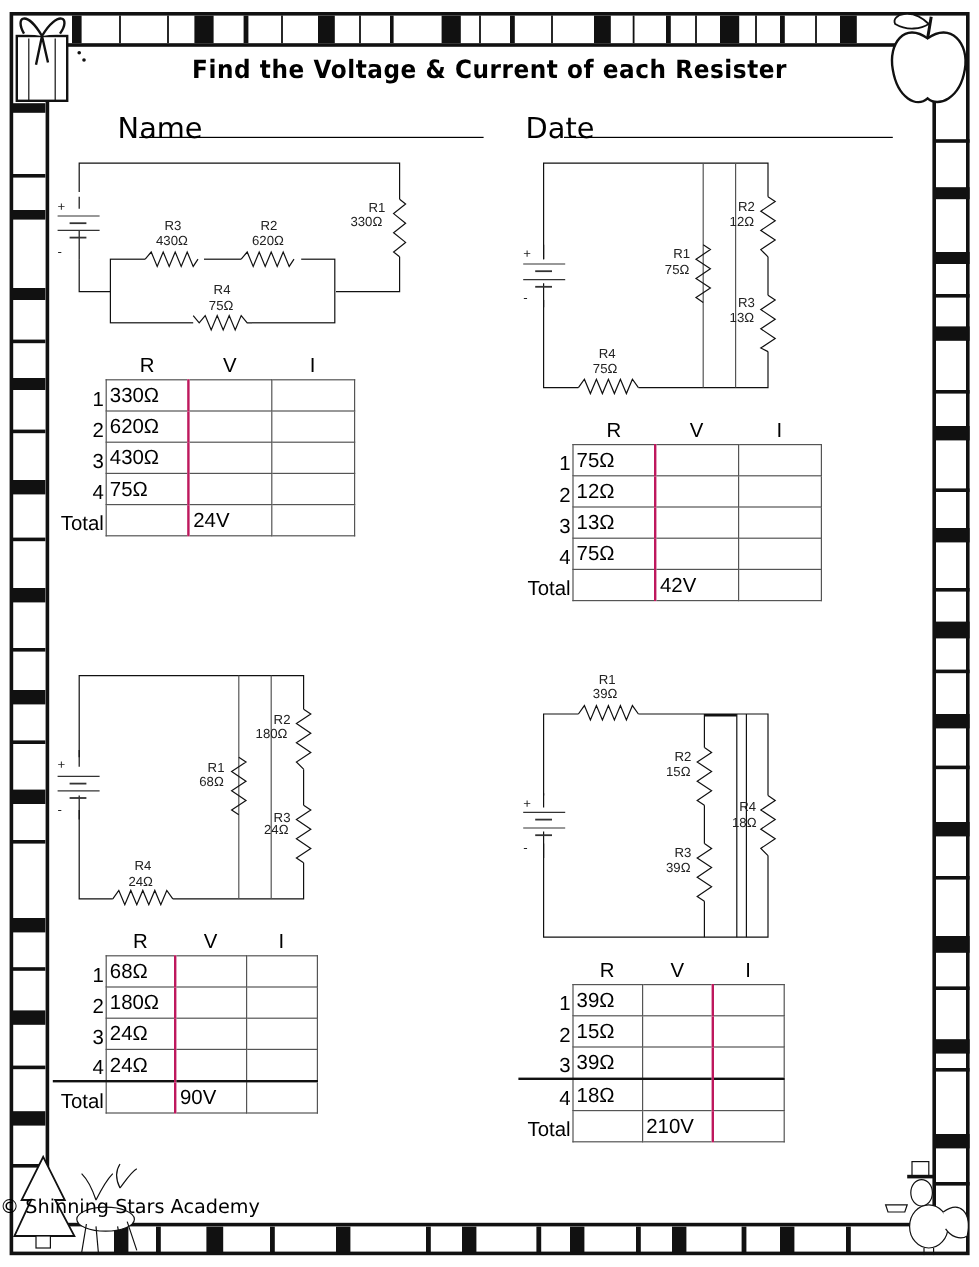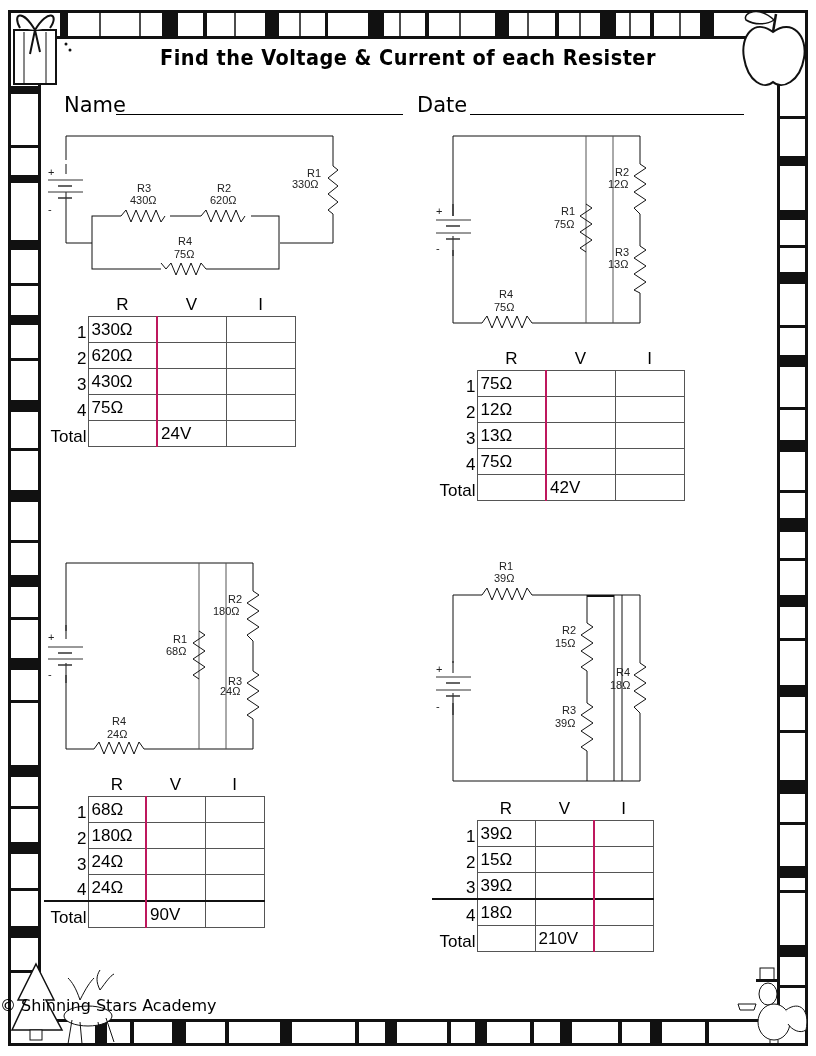--- a/index.html
+++ b/index.html
@@ -2,21 +2,21 @@
 <html><head>
 <meta charset="utf-8">
 <style>
   html, body { margin: 0; padding: 0; background: #ffffff; }
   body { width: 816px; height: 1056px; position: relative; overflow: hidden; font-family: "Liberation Sans", sans-serif; color: #000; }
   .abs { position: absolute; }
   
   .frame-outer { position: absolute; left: 8px; top: 10px; width: 800px; height: 1036px; border: 3px solid #111; box-sizing: border-box; }
   .frame-inner { position: absolute; left: 38px; top: 36px; width: 742px; height: 986px; border: 3px solid #111; box-sizing: border-box; background: #fff; }
   .title { position: absolute; left: 0; width: 816px; top: 46px; text-align: center; font-family: "DejaVu Sans", sans-serif; font-size: 21px; font-weight: bold; letter-spacing: 0.5px; transform: scaleX(0.92); }
-  .label-field { position: absolute; font-family: "DejaVu Sans", sans-serif; font-size: 21px; }
+  .label-field { position: absolute; font-family: "DejaVu Sans", sans-serif; font-size: 24px; margin-left: 34px; }
   .line-field { position: absolute; border-bottom: 1.5px solid #000; }
   .circuit { position: absolute; }
   .circuit svg { overflow: visible; }
   .circuit text { font-family: "Liberation Sans", sans-serif; font-size: 11px; fill: #222; }
   table.grid { position: absolute; border-collapse: collapse; font-size: 17px; }
   table.grid td, table.grid th { padding: 0; }
   table.grid th { font-weight: normal; height: 22px; text-align: center; font-size: 17px; }
   table.grid td.cell { border: 1px solid #555; height: 25px; padding-left: 3px; text-align: left; vertical-align: middle; }
   table.grid td.rowlabel { text-align: right; padding-right: 1px; vertical-align: bottom; }
   table.grid td.thickL { border-left: 2px solid #be185d; }
@@ -143,21 +143,21 @@
   <ellipse cx="38" cy="34" rx="9" ry="11" fill="#fff" stroke="#111"></ellipse>
   <ellipse cx="44" cy="62" rx="16" ry="18" fill="#fff" stroke="#111"></ellipse>
   <path d="M56 50 C70 40, 80 50, 76 70 C70 74, 62 70, 58 64" fill="#fff" stroke="#111"></path>
   <path d="M8 44 L26 44 L24 50 L10 50 Z" fill="#fff" stroke="#111"></path>
   <path d="M40 80 L40 86 M48 80 L48 86" stroke="#111"></path>
 </svg>
 
 <div class="title">Find the Voltage &amp; Current of each Resister</div>
 <div class="label-field" style="left:64px;top:93px">Name</div>
 <div class="line-field" style="left:116px;top:114px;width:287px"></div>
-<div class="label-field" style="left:417px;top:93px">Date</div>
+<div class="label-field" style="left:404px;top:93px">Date</div>
 <div class="line-field" style="left:470px;top:114px;width:274px"></div>
 
 <div class="circuit" style="left:40px;top:130px">
   <svg width="320" height="150">
     <g stroke="#111" stroke-width="1" fill="none">
       <polyline points="26,76 26,113 52,113"></polyline>
       <polyline points="26,36 26,6 293,6 293,36"></polyline>
       <polyline points="293,84 293,113 240,113"></polyline>
       <rect x="52" y="86" width="187" height="53"></rect>
 

